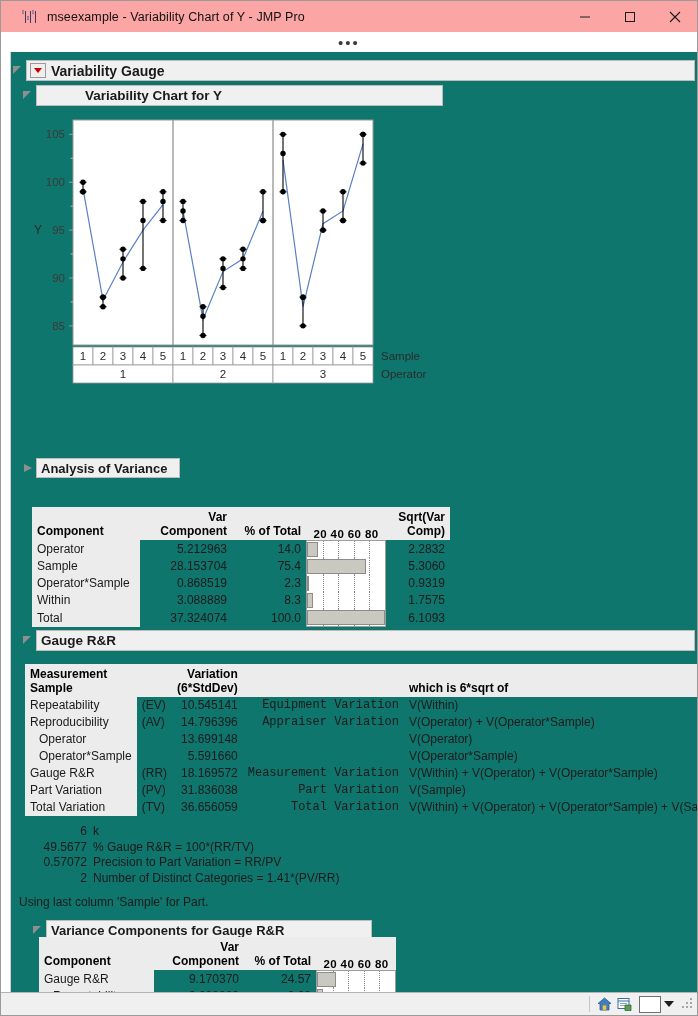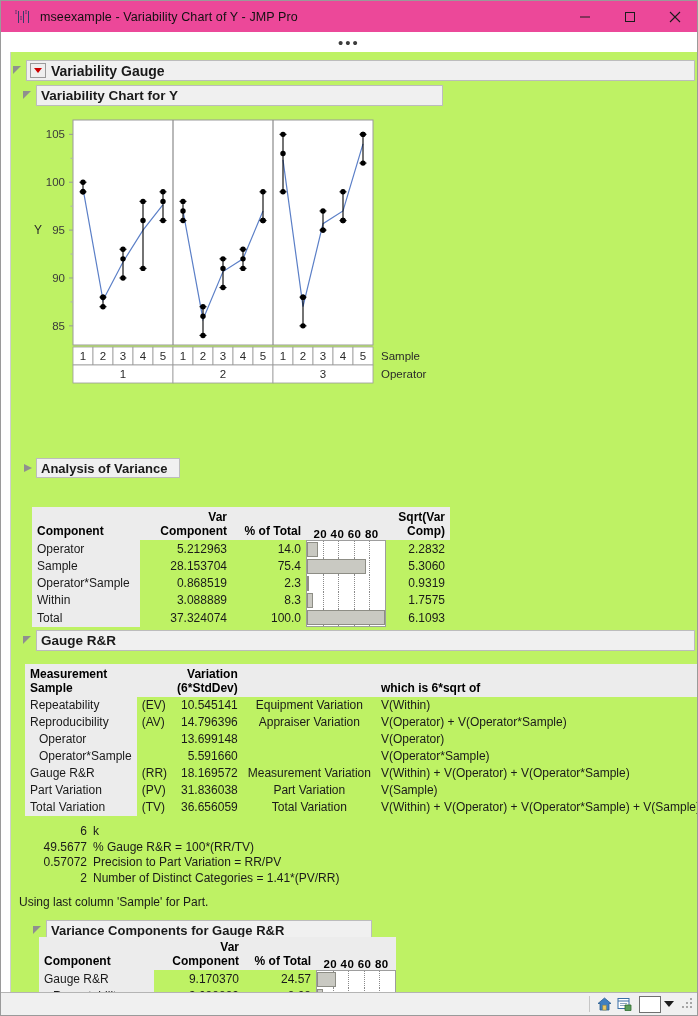--- a/index.html
+++ b/index.html
@@ -24,24 +24,24 @@
     box-sizing: border-box;
     border: 1px solid #9a9a9a;
     background: #ffffff;
     display: flex;
     flex-direction: column;
     position: relative;
   }
   .titlebar {
     height: 31px;
     min-height: 31px;
-    background: #ec4899;
+    background: #fca5a5;
     display: flex;
     align-items: center;
-    padding-left: 15px;
+    padding-left: 22px;
     border-bottom: 1px solid #ffffff;
   }
   .app-icon {
     width: 16px; height: 16px;
     margin-right: 8px;
     position: relative;
     flex: 0 0 auto;
   }
   .app-icon .bar {
     position: absolute;
@@ -96,21 +96,21 @@
     color: #3c3c3c;
     line-height: 8px;
     user-select: none;
   }
 
   
   .content {
     flex: 1 1 auto;
     position: relative;
     overflow: hidden;
-    background: #bef264;
+    background: #0f766e;
     padding: 0;
   }
   .leftrail {
     position: absolute;
     left: 0; top: 0; bottom: 0;
     width: 9px;
     border-right: 1px solid #cfcfcf;
     background: #ffffff;
   }
 
@@ -178,21 +178,21 @@
     display: flex; align-items: center;
   }
   .sec-chart .barbg {
     flex: 1 1 auto; height: 21px;
     background: #f0f0f0;
     border: 1px solid #bcbcbc;
     box-sizing: border-box;
     display: flex; align-items: center;
     padding-left: 4px;
   }
-  .sec-chart .lbl { font-size: 13.5px; font-weight: bold; }
+  .sec-chart .lbl { font-size: 13.5px; font-weight: bold; margin-left: 44px; }
 
   
   .chartwrap {
     position: absolute;
     left: 21px; top: 58px;
     width: 440px; height: 285px;
   }
   .chartwrap svg { display: block; }
 
   
@@ -329,21 +329,21 @@
 
   
   .tbl-grr {
     position: absolute;
     left: 24px; top: 612px;
   }
   .tbl-grr th { height: 30px; }
   .tbl-grr .c-src   { width: 108px; text-align: left; }
   .tbl-grr .c-abbr  { width: 28px; text-align: left; }
   .tbl-grr .c-val   { width: 74px; margin-top: 8px; }
-  .tbl-grr .c-desc  { width: 150px; text-align: center; }
+  .tbl-grr .c-desc  { width: 150px; text-align: right; font-family: Liberation Mono, monospace; }
   .tbl-grr .c-which { text-align: left; }
   .indent1 { padding-left: 14px !important; }
 
   
   .stats {
     position: absolute;
     left: 24px; top: 772px;
     font-size: 12px;
     line-height: 15.5px;
   }

